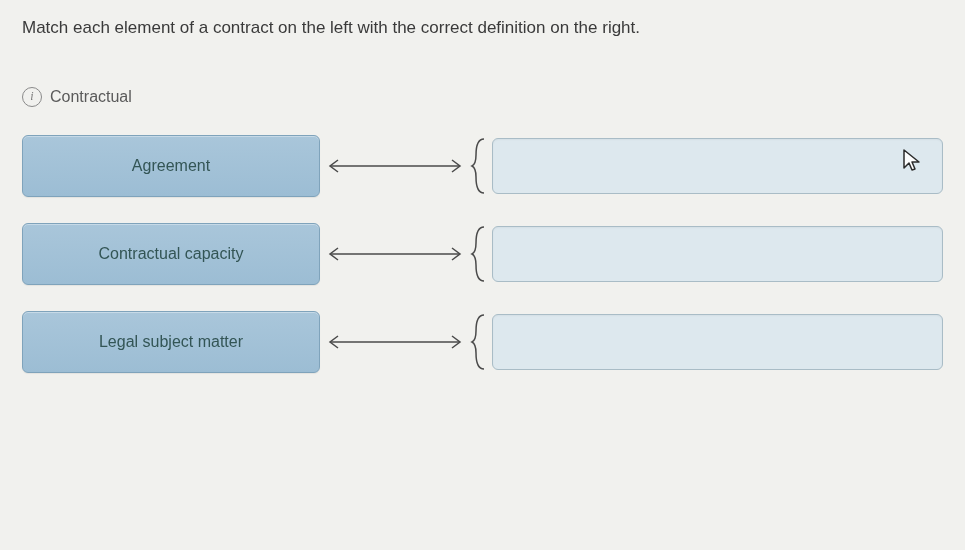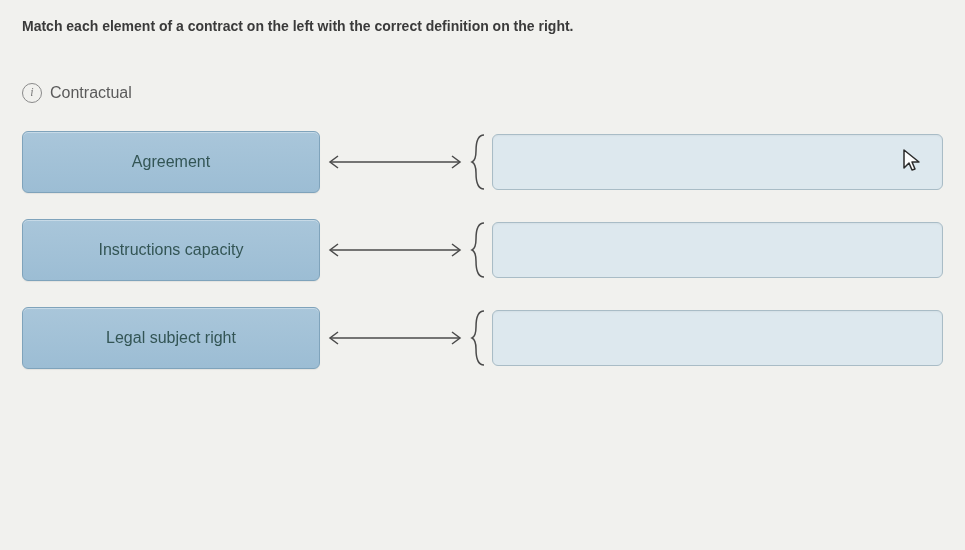--- a/index.html
+++ b/index.html
@@ -6,24 +6,24 @@
     body {
       font-family: -apple-system, BlinkMacSystemFont, "Segoe UI", Arial, sans-serif;
       background: #f1f1ee;
       width: 965px;
       height: 550px;
       padding: 18px 22px;
       color: #3a3a3a;
       position: relative;
     }
     .prompt {
-      font-size: 14px;
+      font-size: 17px;
       color: #3a3a3a;
       margin-bottom: 48px;
-      font-weight: 700;
+      font-weight: 400;
     }
     .instructions {
       display: inline-flex;
       align-items: center;
       gap: 8px;
       font-size: 16px;
       color: #5a5a5a;
       margin-bottom: 28px;
       cursor: pointer;
     }
@@ -112,40 +112,40 @@
       <svg viewBox="0 0 16 62" width="16" height="62">
         <path d="M14 4 Q6 4 6 20 Q6 29 2 31 Q6 33 6 42 Q6 58 14 58" fill="none" stroke="#4a4a4a" stroke-width="1.5"></path>
       </svg>
     </div>
     <div class="drop-card"></div>
   </div>
 
 
   <div class="row">
     <div class="left-card">
-      <span>Instructions capacity</span>
+      <span>Contractual capacity</span>
     </div>
     <div class="connector">
       <svg viewBox="0 0 150 62" width="150" height="62">
         <line x1="10" y1="31" x2="140" y2="31" stroke="#4a4a4a" stroke-width="1.5"></line>
         <polyline points="18,25 10,31 18,37" fill="none" stroke="#4a4a4a" stroke-width="1.5"></polyline>
         <polyline points="132,25 140,31 132,37" fill="none" stroke="#4a4a4a" stroke-width="1.5"></polyline>
       </svg>
     </div>
     <div class="bracket">
       <svg viewBox="0 0 16 62" width="16" height="62">
         <path d="M14 4 Q6 4 6 20 Q6 29 2 31 Q6 33 6 42 Q6 58 14 58" fill="none" stroke="#4a4a4a" stroke-width="1.5"></path>
       </svg>
     </div>
     <div class="drop-card"></div>
   </div>
 
   <div class="row">
     <div class="left-card">
-      <span>Legal subject right</span>
+      <span>Legal subject matter</span>
     </div>
     <div class="connector">
       <svg viewBox="0 0 150 62" width="150" height="62">
         <line x1="10" y1="31" x2="140" y2="31" stroke="#4a4a4a" stroke-width="1.5"></line>
         <polyline points="18,25 10,31 18,37" fill="none" stroke="#4a4a4a" stroke-width="1.5"></polyline>
         <polyline points="132,25 140,31 132,37" fill="none" stroke="#4a4a4a" stroke-width="1.5"></polyline>
       </svg>
     </div>
     <div class="bracket">
       <svg viewBox="0 0 16 62" width="16" height="62">

